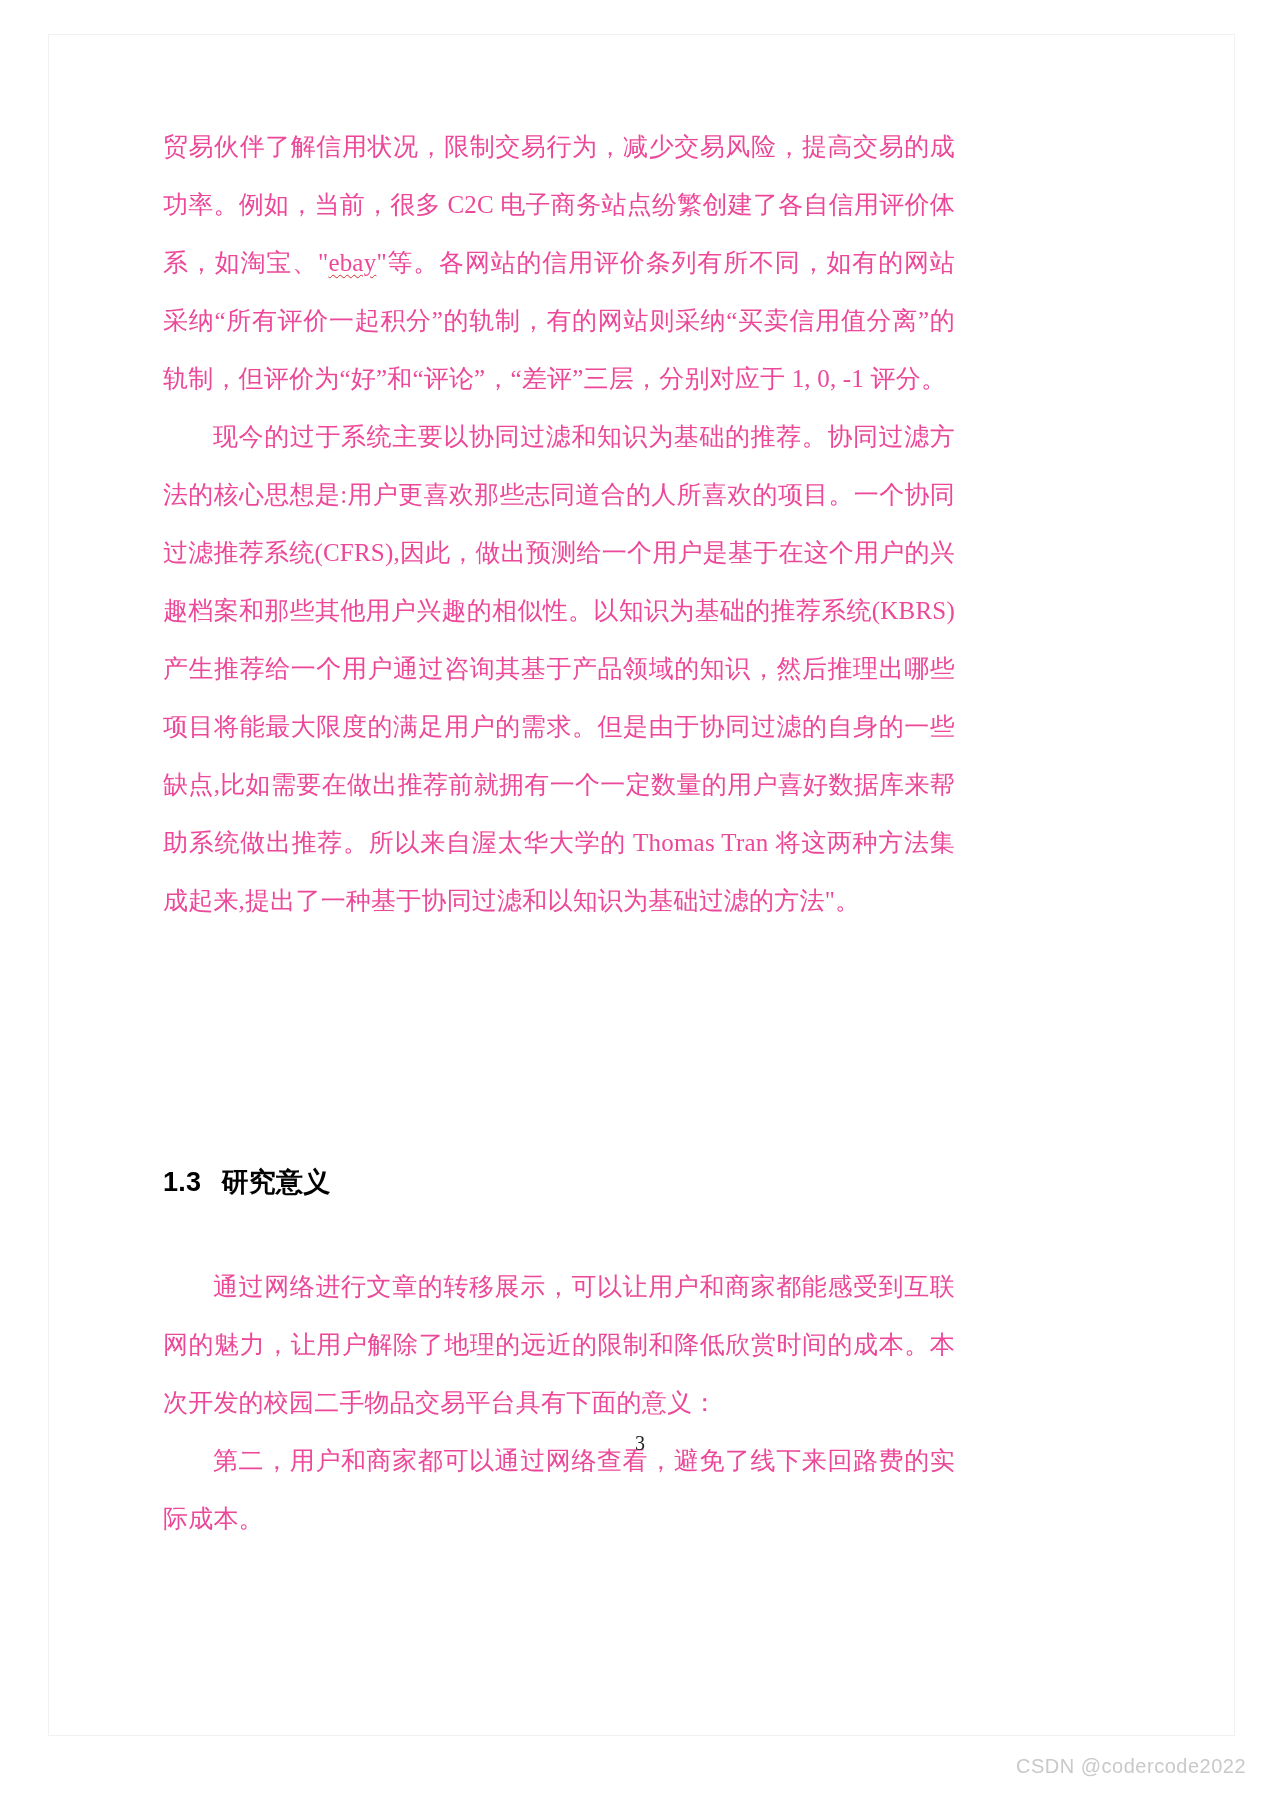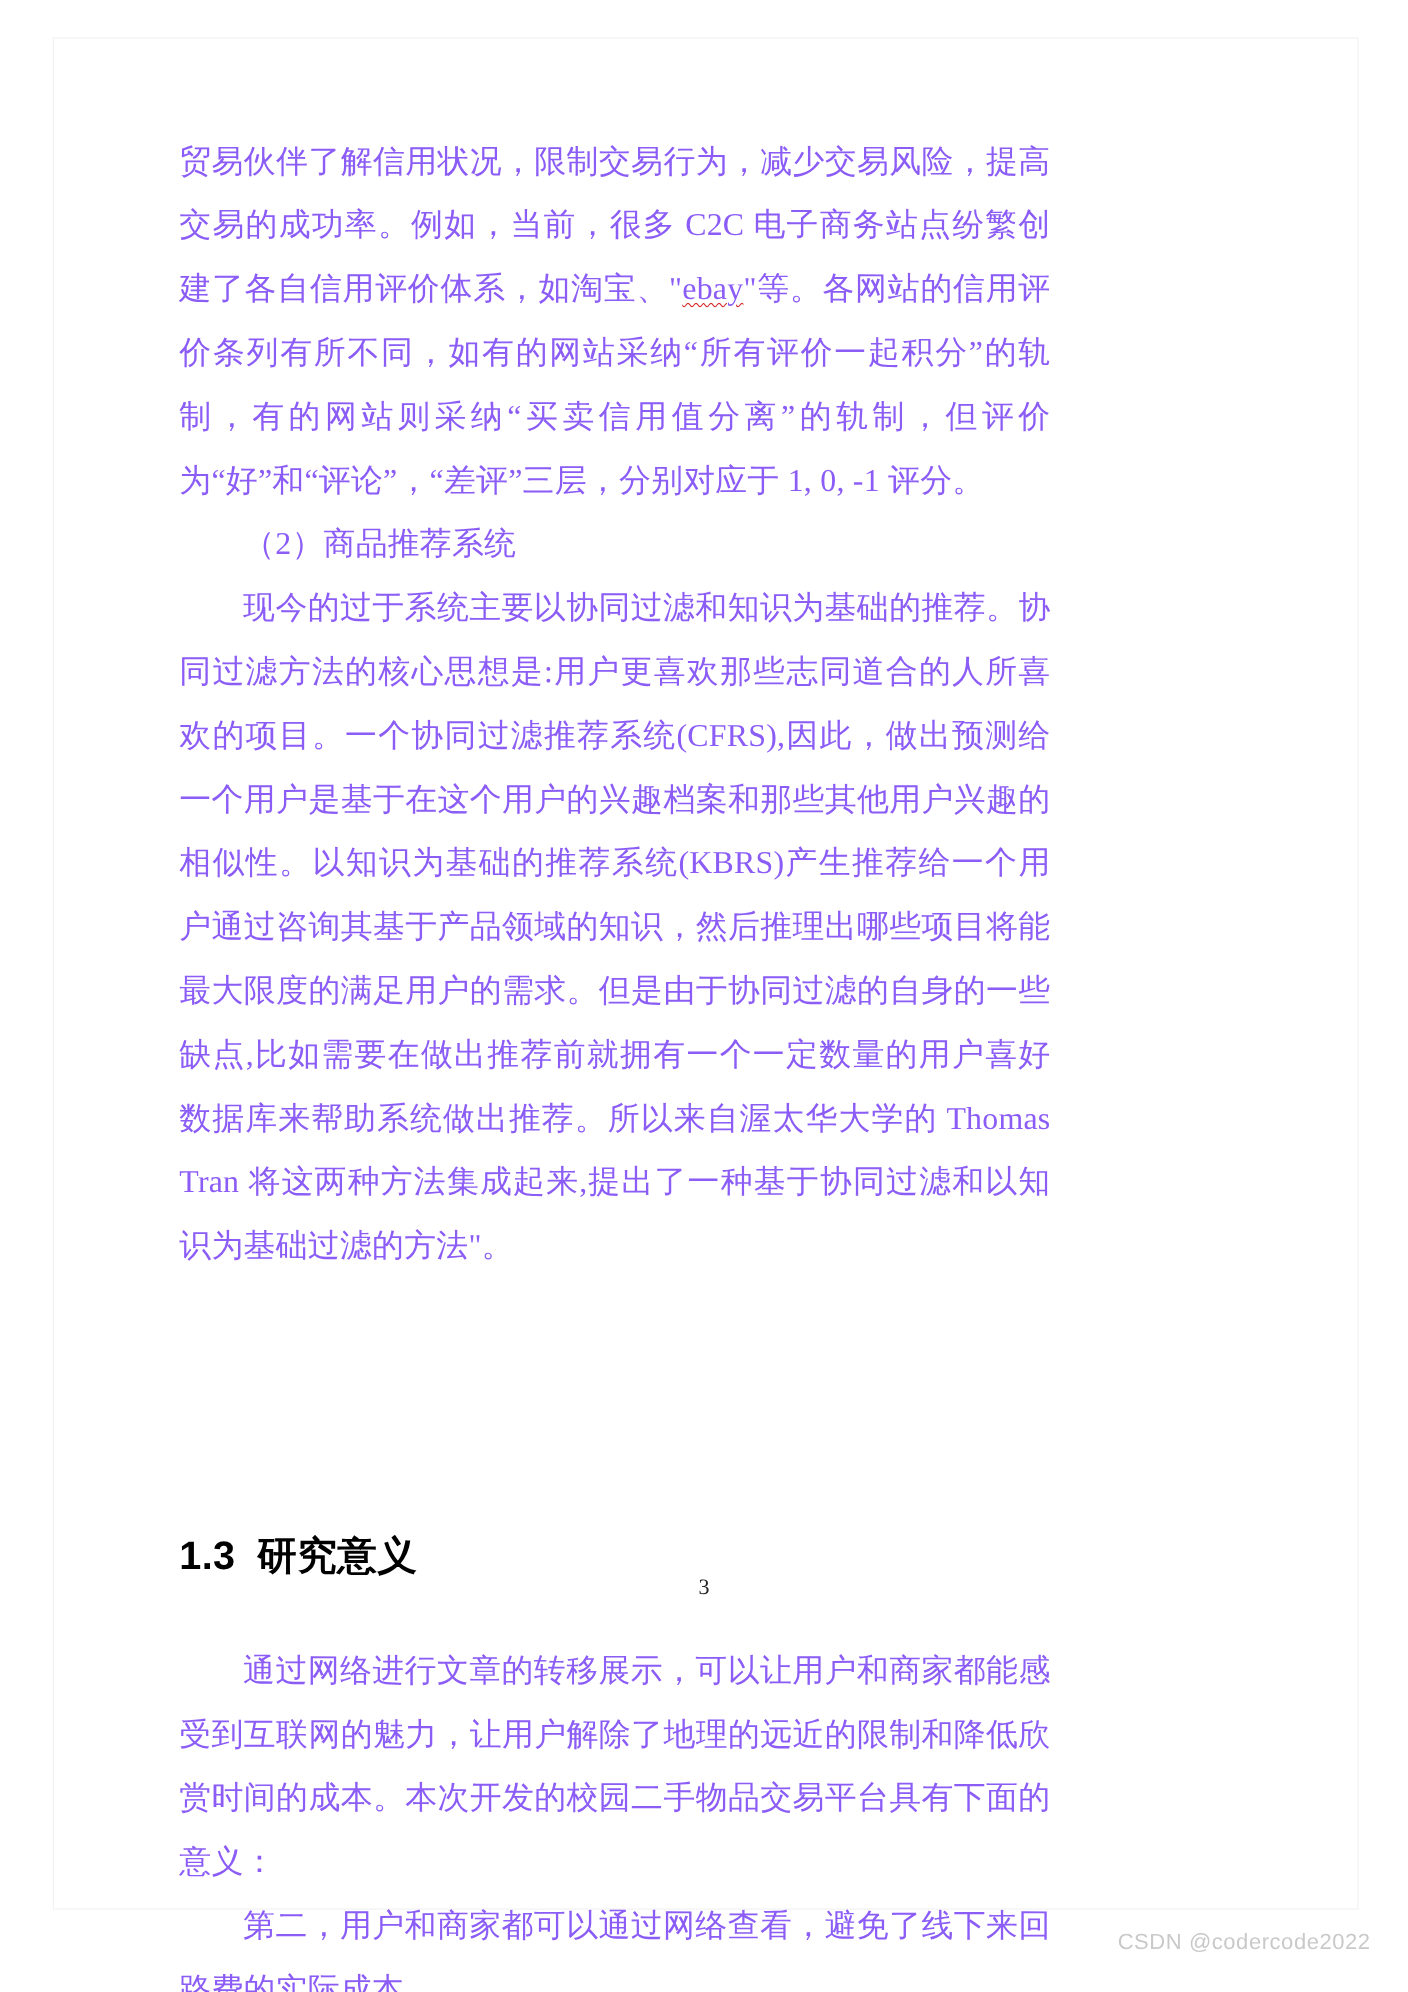--- a/index.html
+++ b/index.html
@@ -30,37 +30,37 @@
     border: 1px solid #f1f1f1;
     pointer-events: none;
   }
   .content {
     position: absolute;
     left: 163px;
     top: 118px;
     width: 792px;
   }
   .para {
-    font-size: 29px;
+    font-size: 25px;
     line-height: 58px;
     text-align: justify;
     text-justify: inter-ideograph;
     margin: 0;
     letter-spacing: 0.2px;
-    color: #8b5cf6;
+    color: #ec4899;
   }
   .para.indent {
     text-indent: 2em;
   }
   .spacer-large { height: 232px; }
   .spacer-heading { height: 56px; }
   .heading2 {
     font-family: "Liberation Sans", "DejaVu Sans", sans-serif;
     font-weight: bold;
-    font-size: 36px;
+    font-size: 27px;
     line-height: 40px;
     margin: 0;
     color: #000000;
     letter-spacing: 0.3px;
   }
   .heading2 .num {
     margin-right: 20px;
   }
   .latin {
     font-family: "Liberation Serif", "DejaVu Serif", serif;
@@ -97,21 +97,20 @@
 <body>
 
 <div class="page">
 
   <div class="page-edge"></div>
 
   <div class="content">
 
     <p class="para"><span>贸易伙伴了解信用状况，限制交易行为，减少交易风险，提高交易的成功率。例如，当前，很多 C2C 电子商务站点纷繁创建了各自信用评价体系，如淘宝、"</span><span class="latin misspelled">ebay</span><span>"等。各网站的信用评价条列有所不同，如有的网站采纳“所有评价一起积分”的轨制，有的网站则采纳“买卖信用值分离”的轨制，但评价为“好”和“评论”，“差评”三层，分别对应于 1, 0, -1 评分。</span></p>
 
-    <p class="para indent">（2）商品推荐系统</p>
 
     <p class="para indent">现今的过于系统主要以协同过滤和知识为基础的推荐。协同过滤方法的核心思想是:用户更喜欢那些志同道合的人所喜欢的项目。一个协同过滤推荐系统(CFRS),因此，做出预测给一个用户是基于在这个用户的兴趣档案和那些其他用户兴趣的相似性。以知识为基础的推荐系统(KBRS)产生推荐给一个用户通过咨询其基于产品领域的知识，然后推理出哪些项目将能最大限度的满足用户的需求。但是由于协同过滤的自身的一些缺点,比如需要在做出推荐前就拥有一个一定数量的用户喜好数据库来帮助系统做出推荐。所以来自渥太华大学的 Thomas Tran 将这两种方法集成起来,提出了一种基于协同过滤和以知识为基础过滤的方法"。</p>
 
     <div class="spacer-large"></div>
 
     <h2 class="heading2"><span class="num">1.3</span><span>研究意义</span></h2>
 
     <div class="spacer-heading"></div>
 
     <p class="para indent">通过网络进行文章的转移展示，可以让用户和商家都能感受到互联网的魅力，让用户解除了地理的远近的限制和降低欣赏时间的成本。本次开发的校园二手物品交易平台具有下面的意义：</p>

